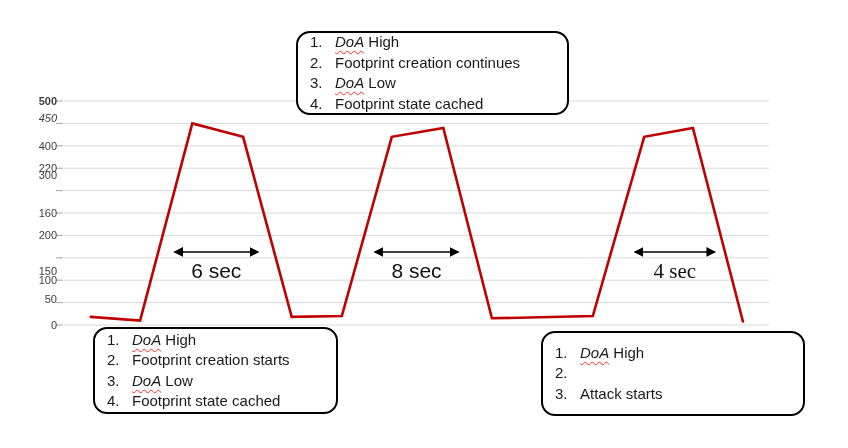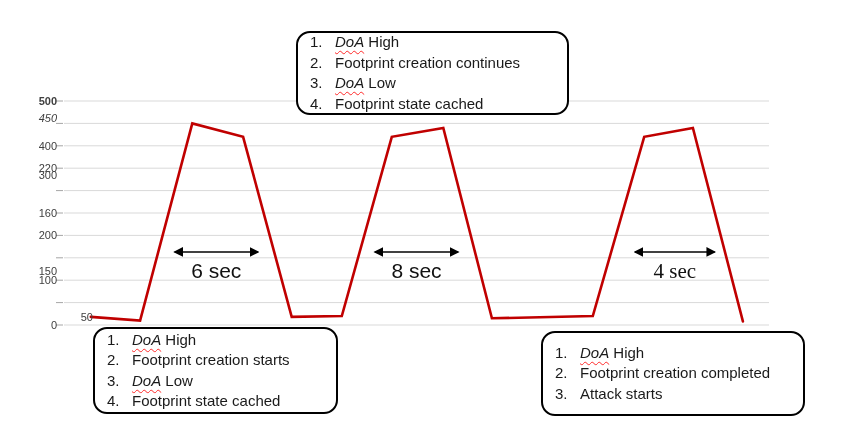--- a/index.html
+++ b/index.html
@@ -77,21 +77,21 @@
     <g id="arrows">
         <line x1="174.685" y1="251.976" x2="257.875" y2="251.976" stroke="#000" stroke-width="1.3" marker-start="url(#ah)" marker-end="url(#ah)"></line>
         <line x1="374.90500000000003" y1="251.976" x2="458.095" y2="251.976" stroke="#000" stroke-width="1.3" marker-start="url(#ah)" marker-end="url(#ah)"></line>
         <line x1="635.0500000000001" y1="251.976" x2="714.715" y2="251.976" stroke="#000" stroke-width="1.3" marker-start="url(#ah)" marker-end="url(#ah)"></line>
       </g>
     <path id="doa-line" fill="none" stroke-width="2.6" stroke-linecap="round" d="M90.8,316.9 L140.1,320.5 L192.3,123.4 L243.1,136.8 L291.7,316.9 L341.8,316.0 L391.8,136.8 L443.3,127.9 L491.9,318.3 L592.8,316.0 L644.2,136.8 L692.9,127.9 L742.9,321.4" stroke="#c00000"></path>
   </svg>
 
   <div id="ylabels">
       <div class="ylab" style="top: 318px;">0</div>
-      <div class="ylab" style="top: 310px; padding-left: 36px;">50</div>
+      <div class="ylab" style="top: 292px;">50</div>
       <div class="ylab" style="top: 273.2px;">100</div>
       <div class="ylab" style="top: 264px;">150</div>
       <div class="ylab" style="top: 228.4px;">200</div>
       <div class="ylab" style="top: 206px;">160</div>
       <div class="ylab" style="top: 168px;">300</div>
       <div class="ylab" style="top: 161.2px;">220</div>
       <div class="ylab" style="top: 138.8px;">400</div>
       <div class="ylab" style="top: 111px; font-style: italic;">450</div>
       <div class="ylab" style="top: 94px; font-weight: bold;">500</div>
     </div>
@@ -137,21 +137,20 @@
         <span class="txt">Footprint state cached</span>
       </div>
     </div>
   <div class="callout callout-br" id="callout-br">
       <div class="callout-line">
         <span class="num">1.</span>
         <span class="txt"><span class="sq">DoA</span> High</span>
       </div>
       <div class="callout-line">
         <span class="num">2.</span>
-        <span class="txt">Footprint creation completed</span>
       </div>
       <div class="callout-line">
         <span class="num">3.</span>
         <span class="txt">Attack starts</span>
       </div>
     </div>
 
 </div>
 
 </body></html>

